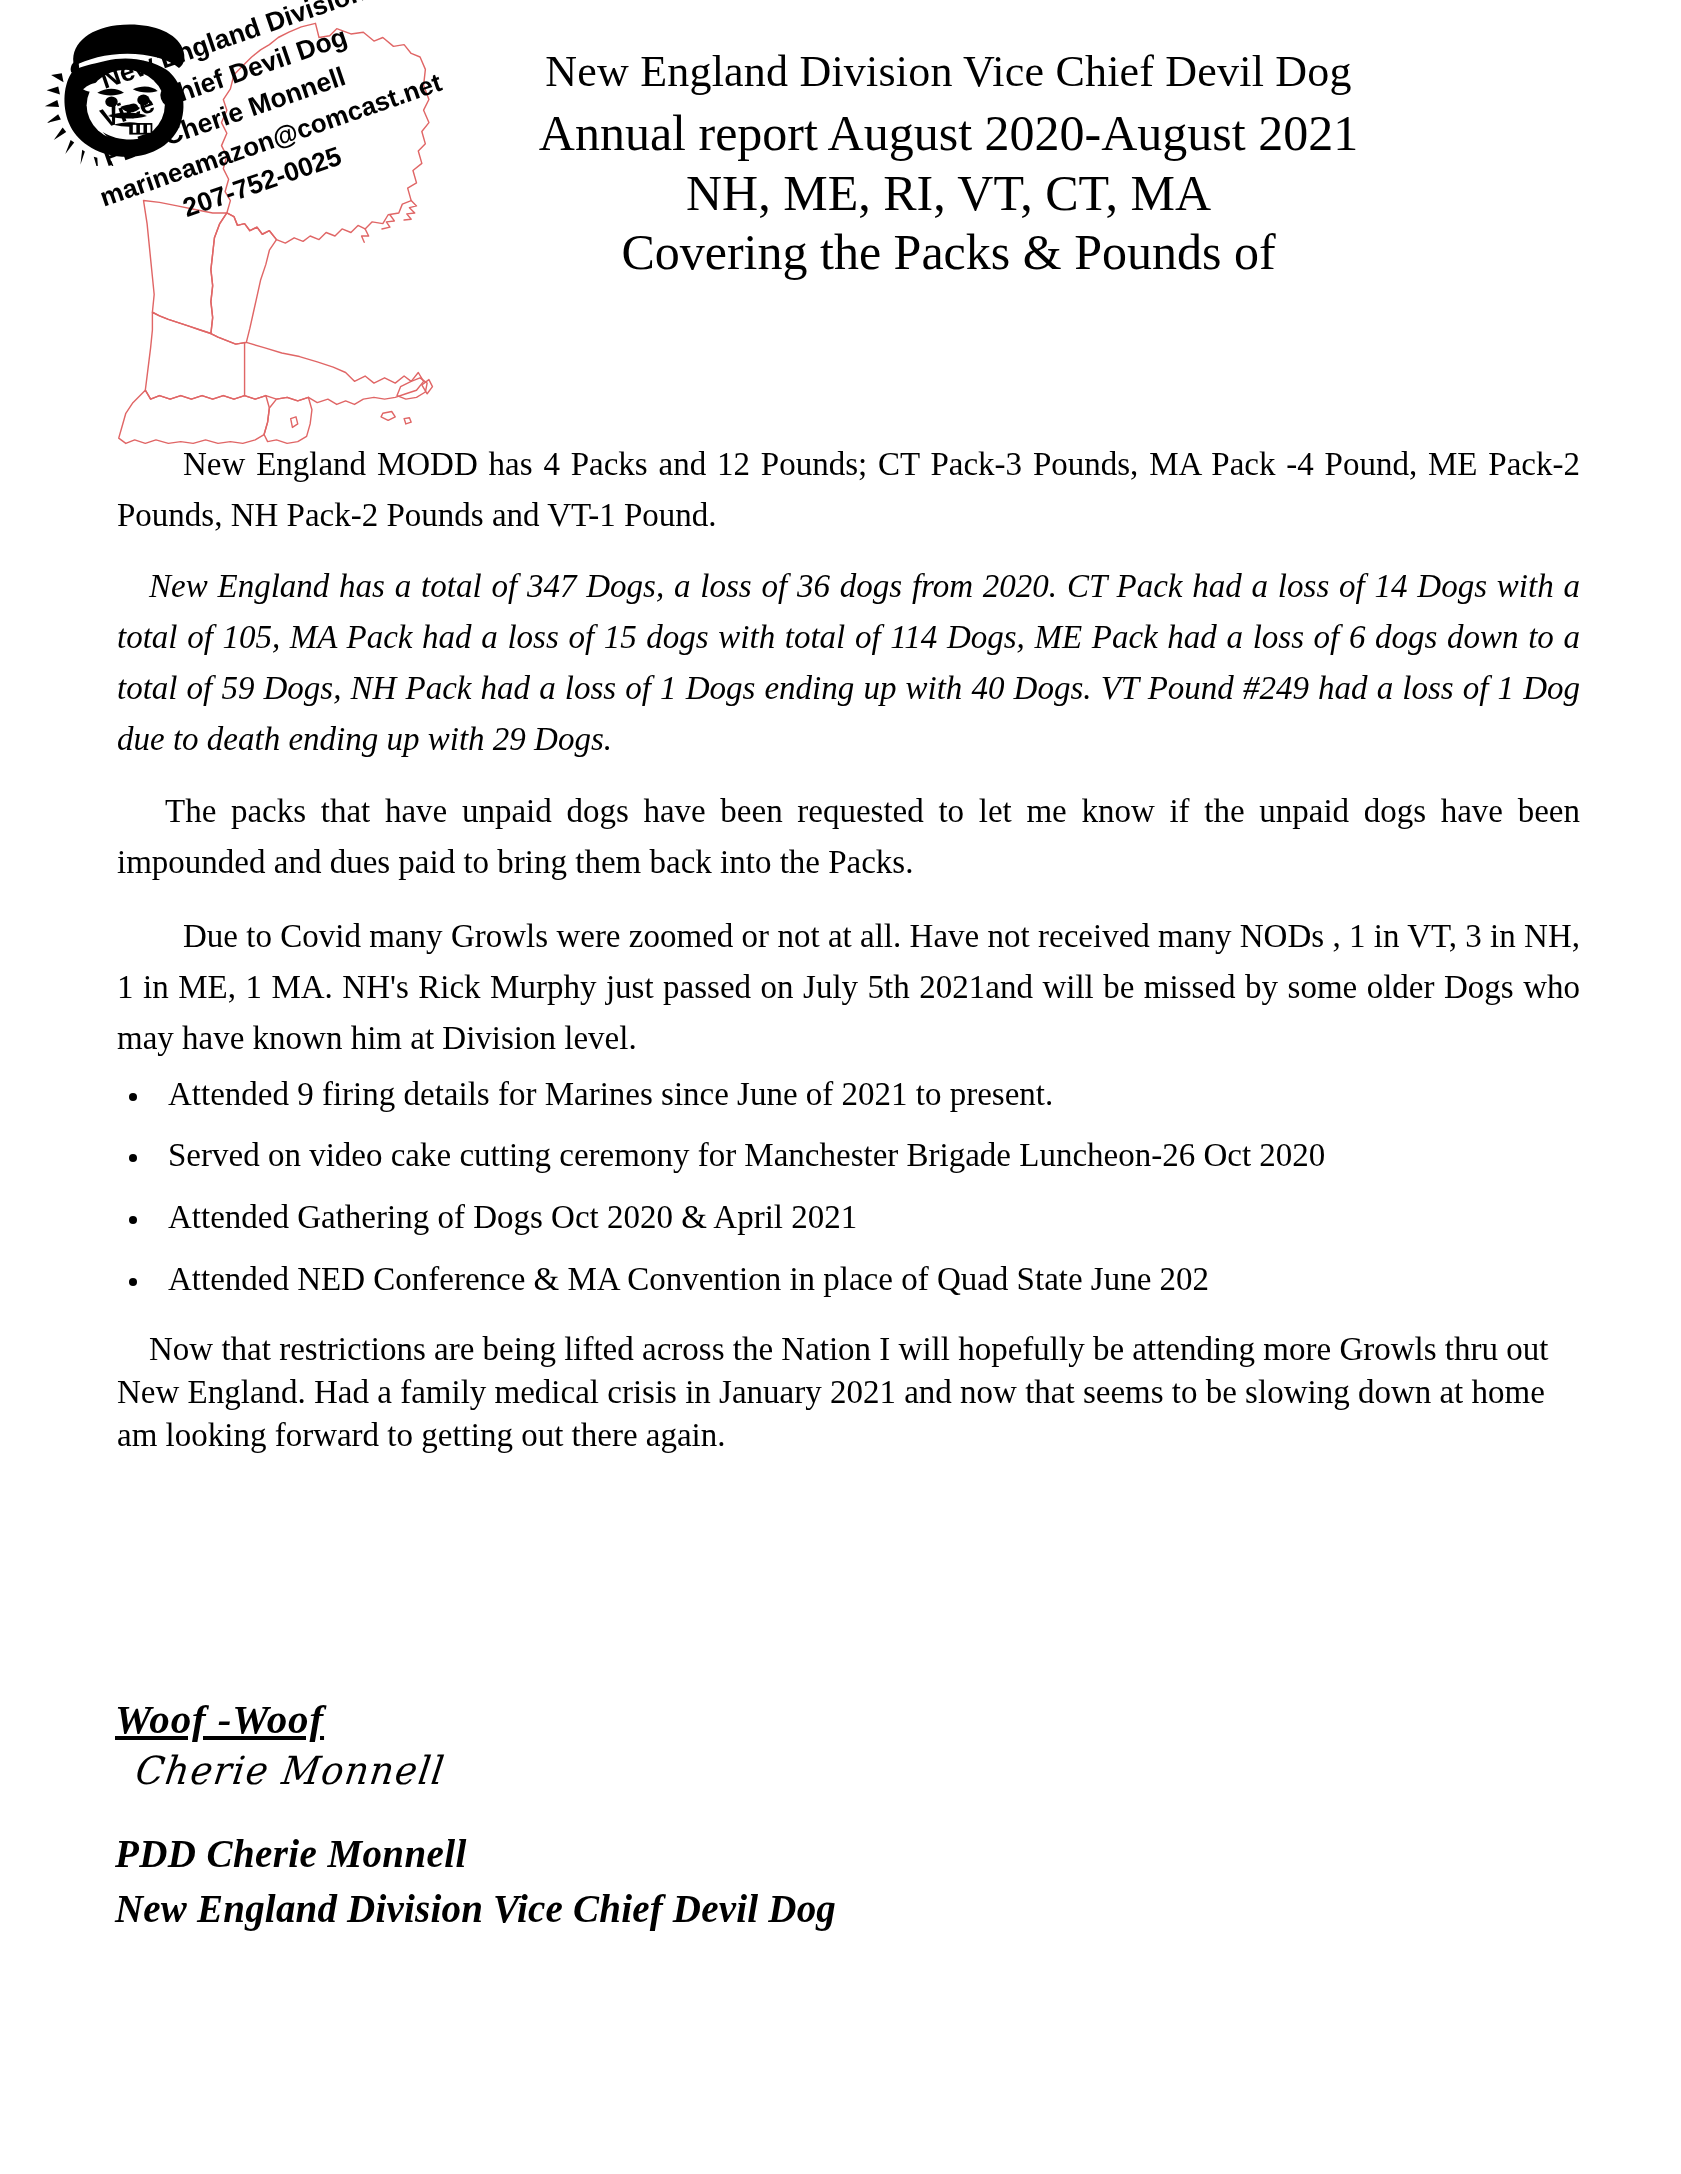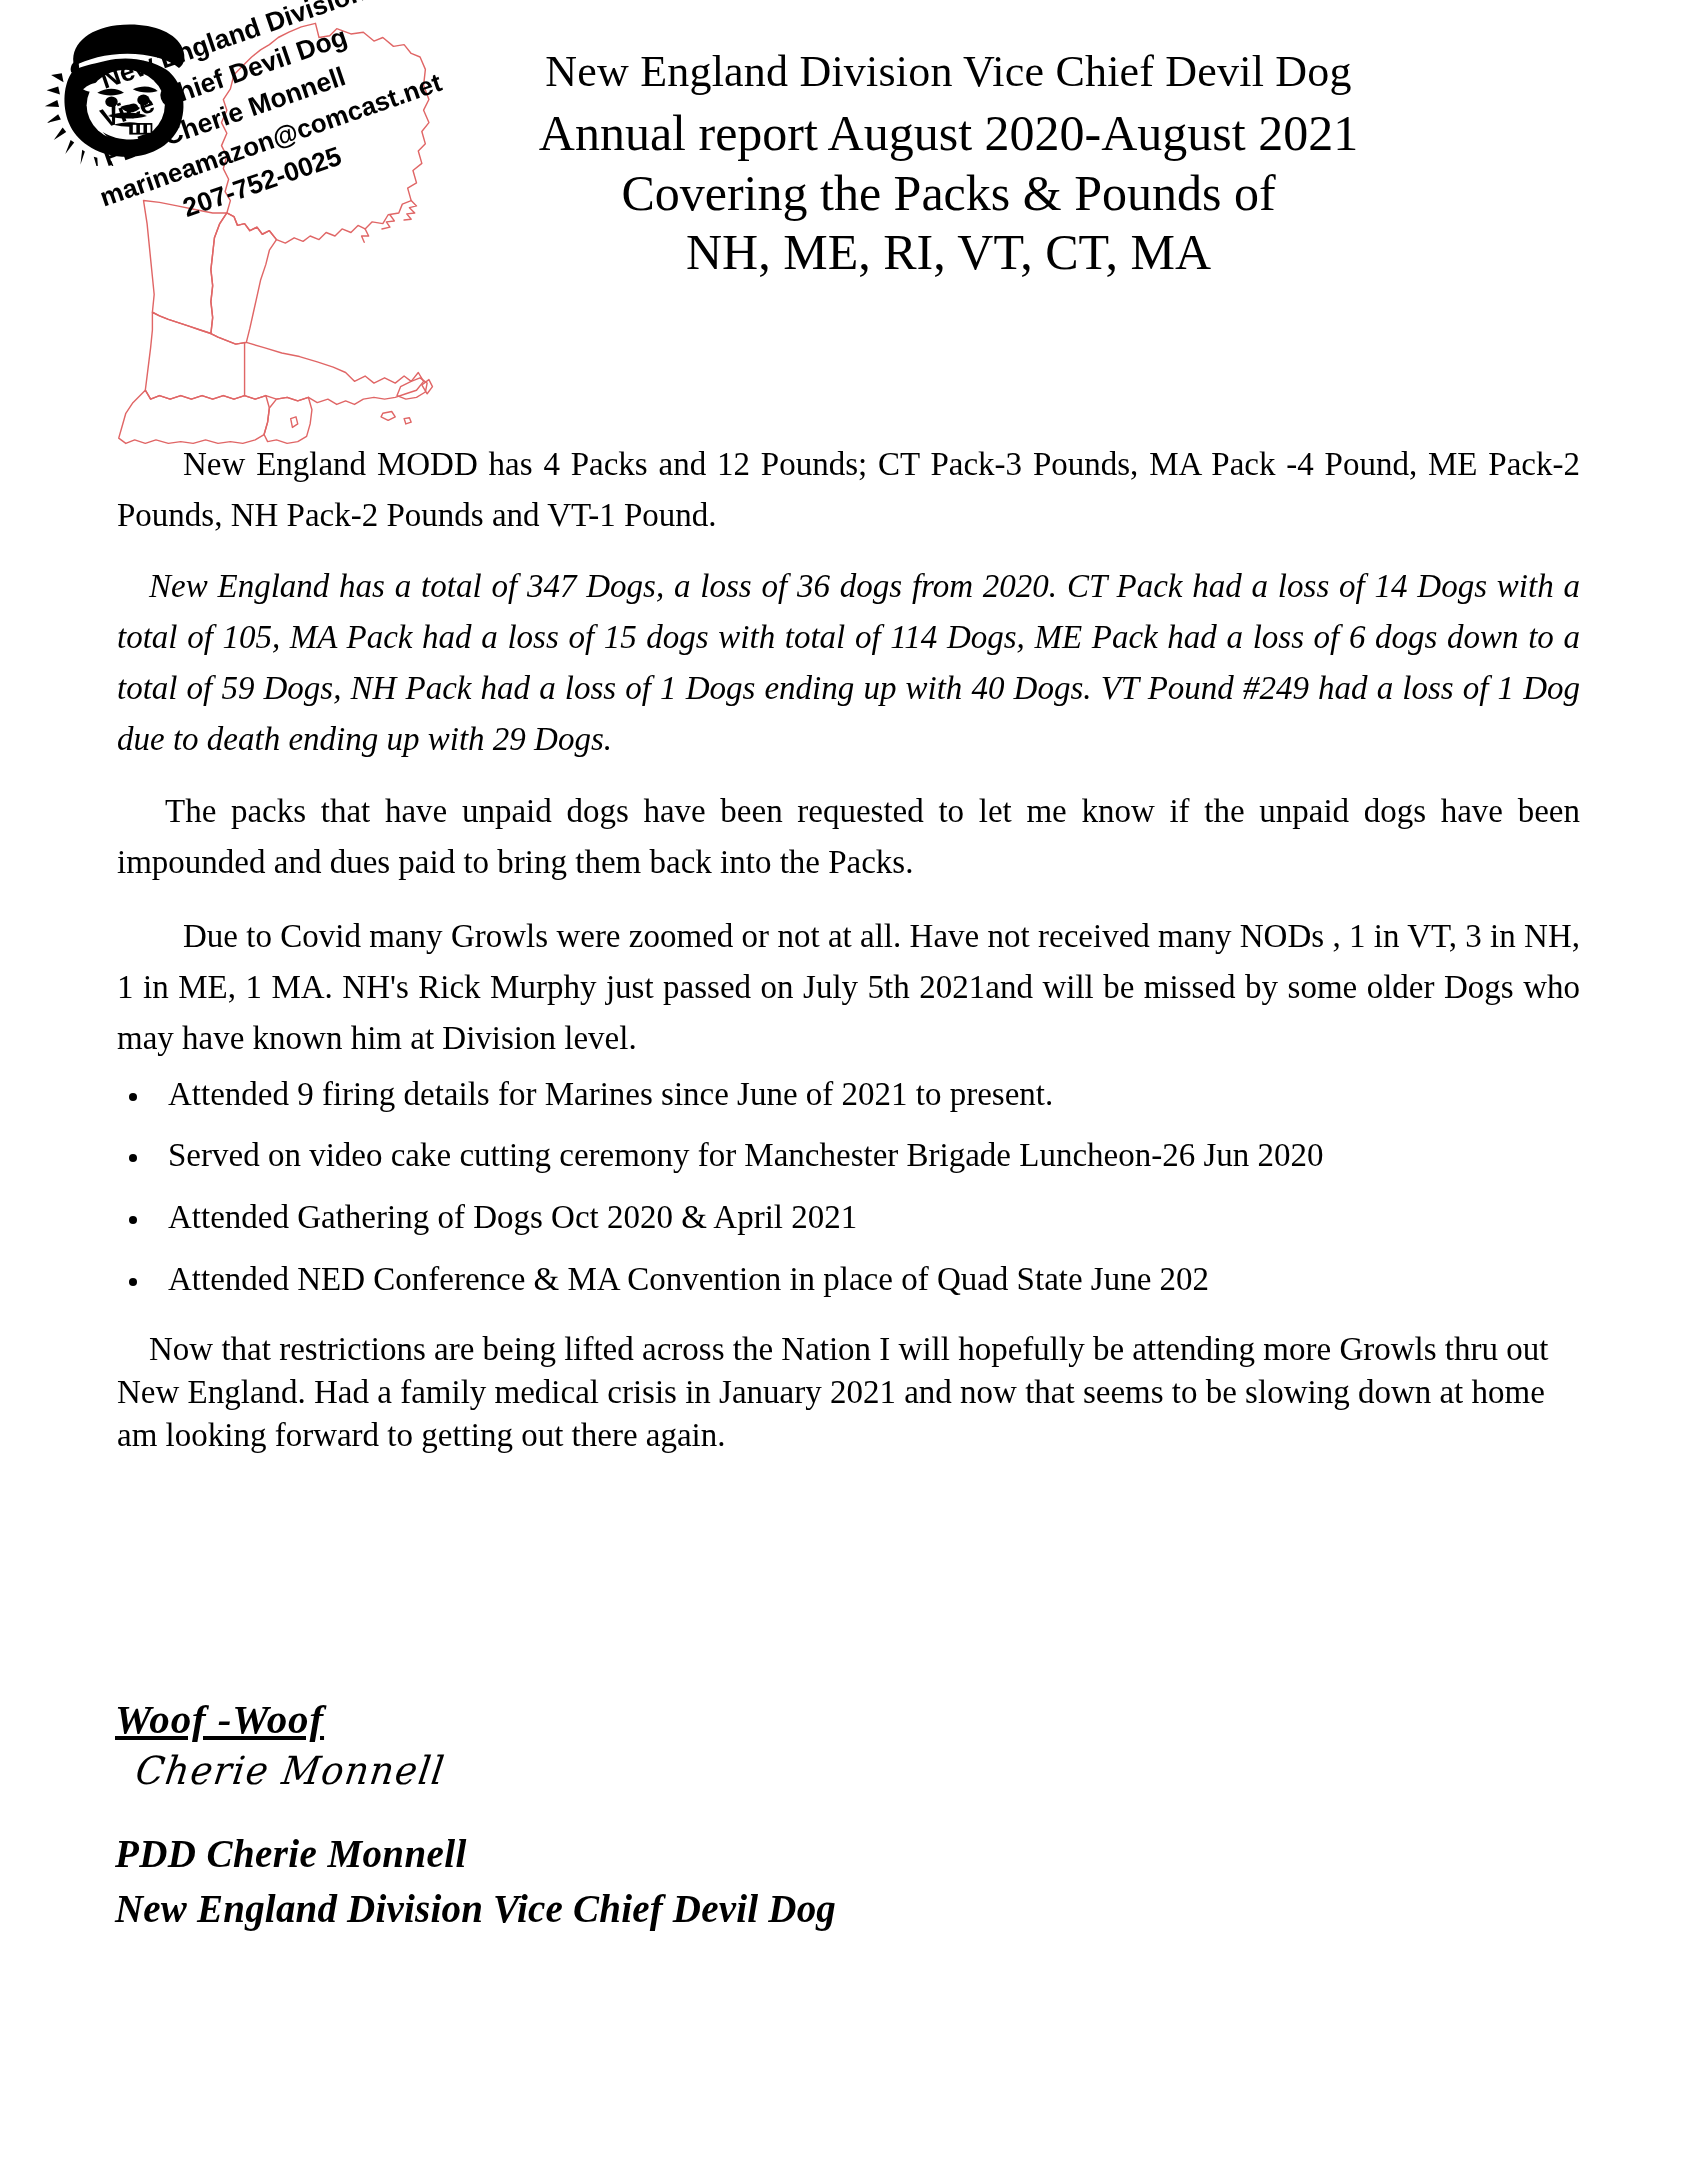--- a/index.html
+++ b/index.html
@@ -332,37 +332,37 @@
       <div class="contact-line l2">Vice Chief Devil Dog</div>
       <div class="contact-line l3">PDD Cherie Monnell</div>
       <div class="contact-line l4">marineamazon@comcast.net</div>
       <div class="contact-line l5">207-752-0025</div>
     </div>
   </div>
 
   <div class="headings">
     <div class="h-title">New England Division Vice Chief Devil Dog</div>
     <div class="h-sub s2">Annual report August 2020-August 2021</div>
+    <div class="h-sub s4">NH, ME, RI, VT, CT, MA</div>
     <div class="h-sub s3">Covering the Packs &amp; Pounds of</div>
-    <div class="h-sub s4">NH, ME, RI, VT, CT, MA</div>
   </div>
 
   <div class="body-block">
 
     <p class="para p1"><span class="indent-lg"></span><span>New England MODD has 4 Packs and 12 Pounds; CT Pack-3 Pounds, MA Pack -4 Pound, ME Pack-2 Pounds, NH Pack-2 Pounds and VT-1 Pound.</span></p>
 
     <p class="para p2"><span class="indent-sm"></span><span>New England has a total of 347 Dogs, a loss of 36 dogs from 2020. CT Pack had a loss of 14 Dogs with a total of 105, MA Pack had a loss of 15 dogs with total of 114 Dogs, ME Pack had a loss of 6 dogs down to a total of 59 Dogs, NH Pack had a loss of 1 Dogs ending up with 40 Dogs.  VT Pound #249 had a loss of 1 Dog due to death ending up with 29 Dogs.</span></p>
 
     <p class="para p3"><span class="indent-md"></span><span>The packs that have unpaid dogs have been requested to let me know if the unpaid dogs have been impounded and dues paid to bring them back into the Packs.</span></p>
 
     <p class="para p4"><span class="indent-lg"></span><span>Due to Covid many Growls were zoomed or not at all.  Have not received many NODs , 1 in VT, 3 in NH, 1 in ME, 1 MA. NH's Rick Murphy just passed on July 5th 2021and will be missed by some older Dogs who may have known him at Division level.</span></p>
 
     <ul class="bullets">
       <li><span class="bdot"></span><span>Attended 9 firing details for Marines since June of 2021 to present.</span></li>
-      <li><span class="bdot"></span><span>Served on video cake cutting ceremony for Manchester Brigade Luncheon-26 Jun 2020</span></li>
+      <li><span class="bdot"></span><span>Served on video cake cutting ceremony for Manchester Brigade Luncheon-26 Oct 2020</span></li>
       <li><span class="bdot"></span><span>Attended Gathering of Dogs Oct 2020 &amp; April 2021</span></li>
       <li><span class="bdot"></span><span>Attended NED Conference &amp; MA Convention in place of Quad State June 202</span></li>
     </ul>
 
     <p class="closing"><span class="indent-sm"></span><span>Now that restrictions are being lifted across the Nation I will hopefully be attending more Growls thru out New England.  Had a family medical crisis in January 2021 and now that seems to be slowing down at home am looking forward to getting out there again.</span></p>
   </div>
 
   <div class="signature">
     <div class="sig-woof">Woof -Woof</div>
     <div><span class="sig-script">Cherie Monnell</span></div>

